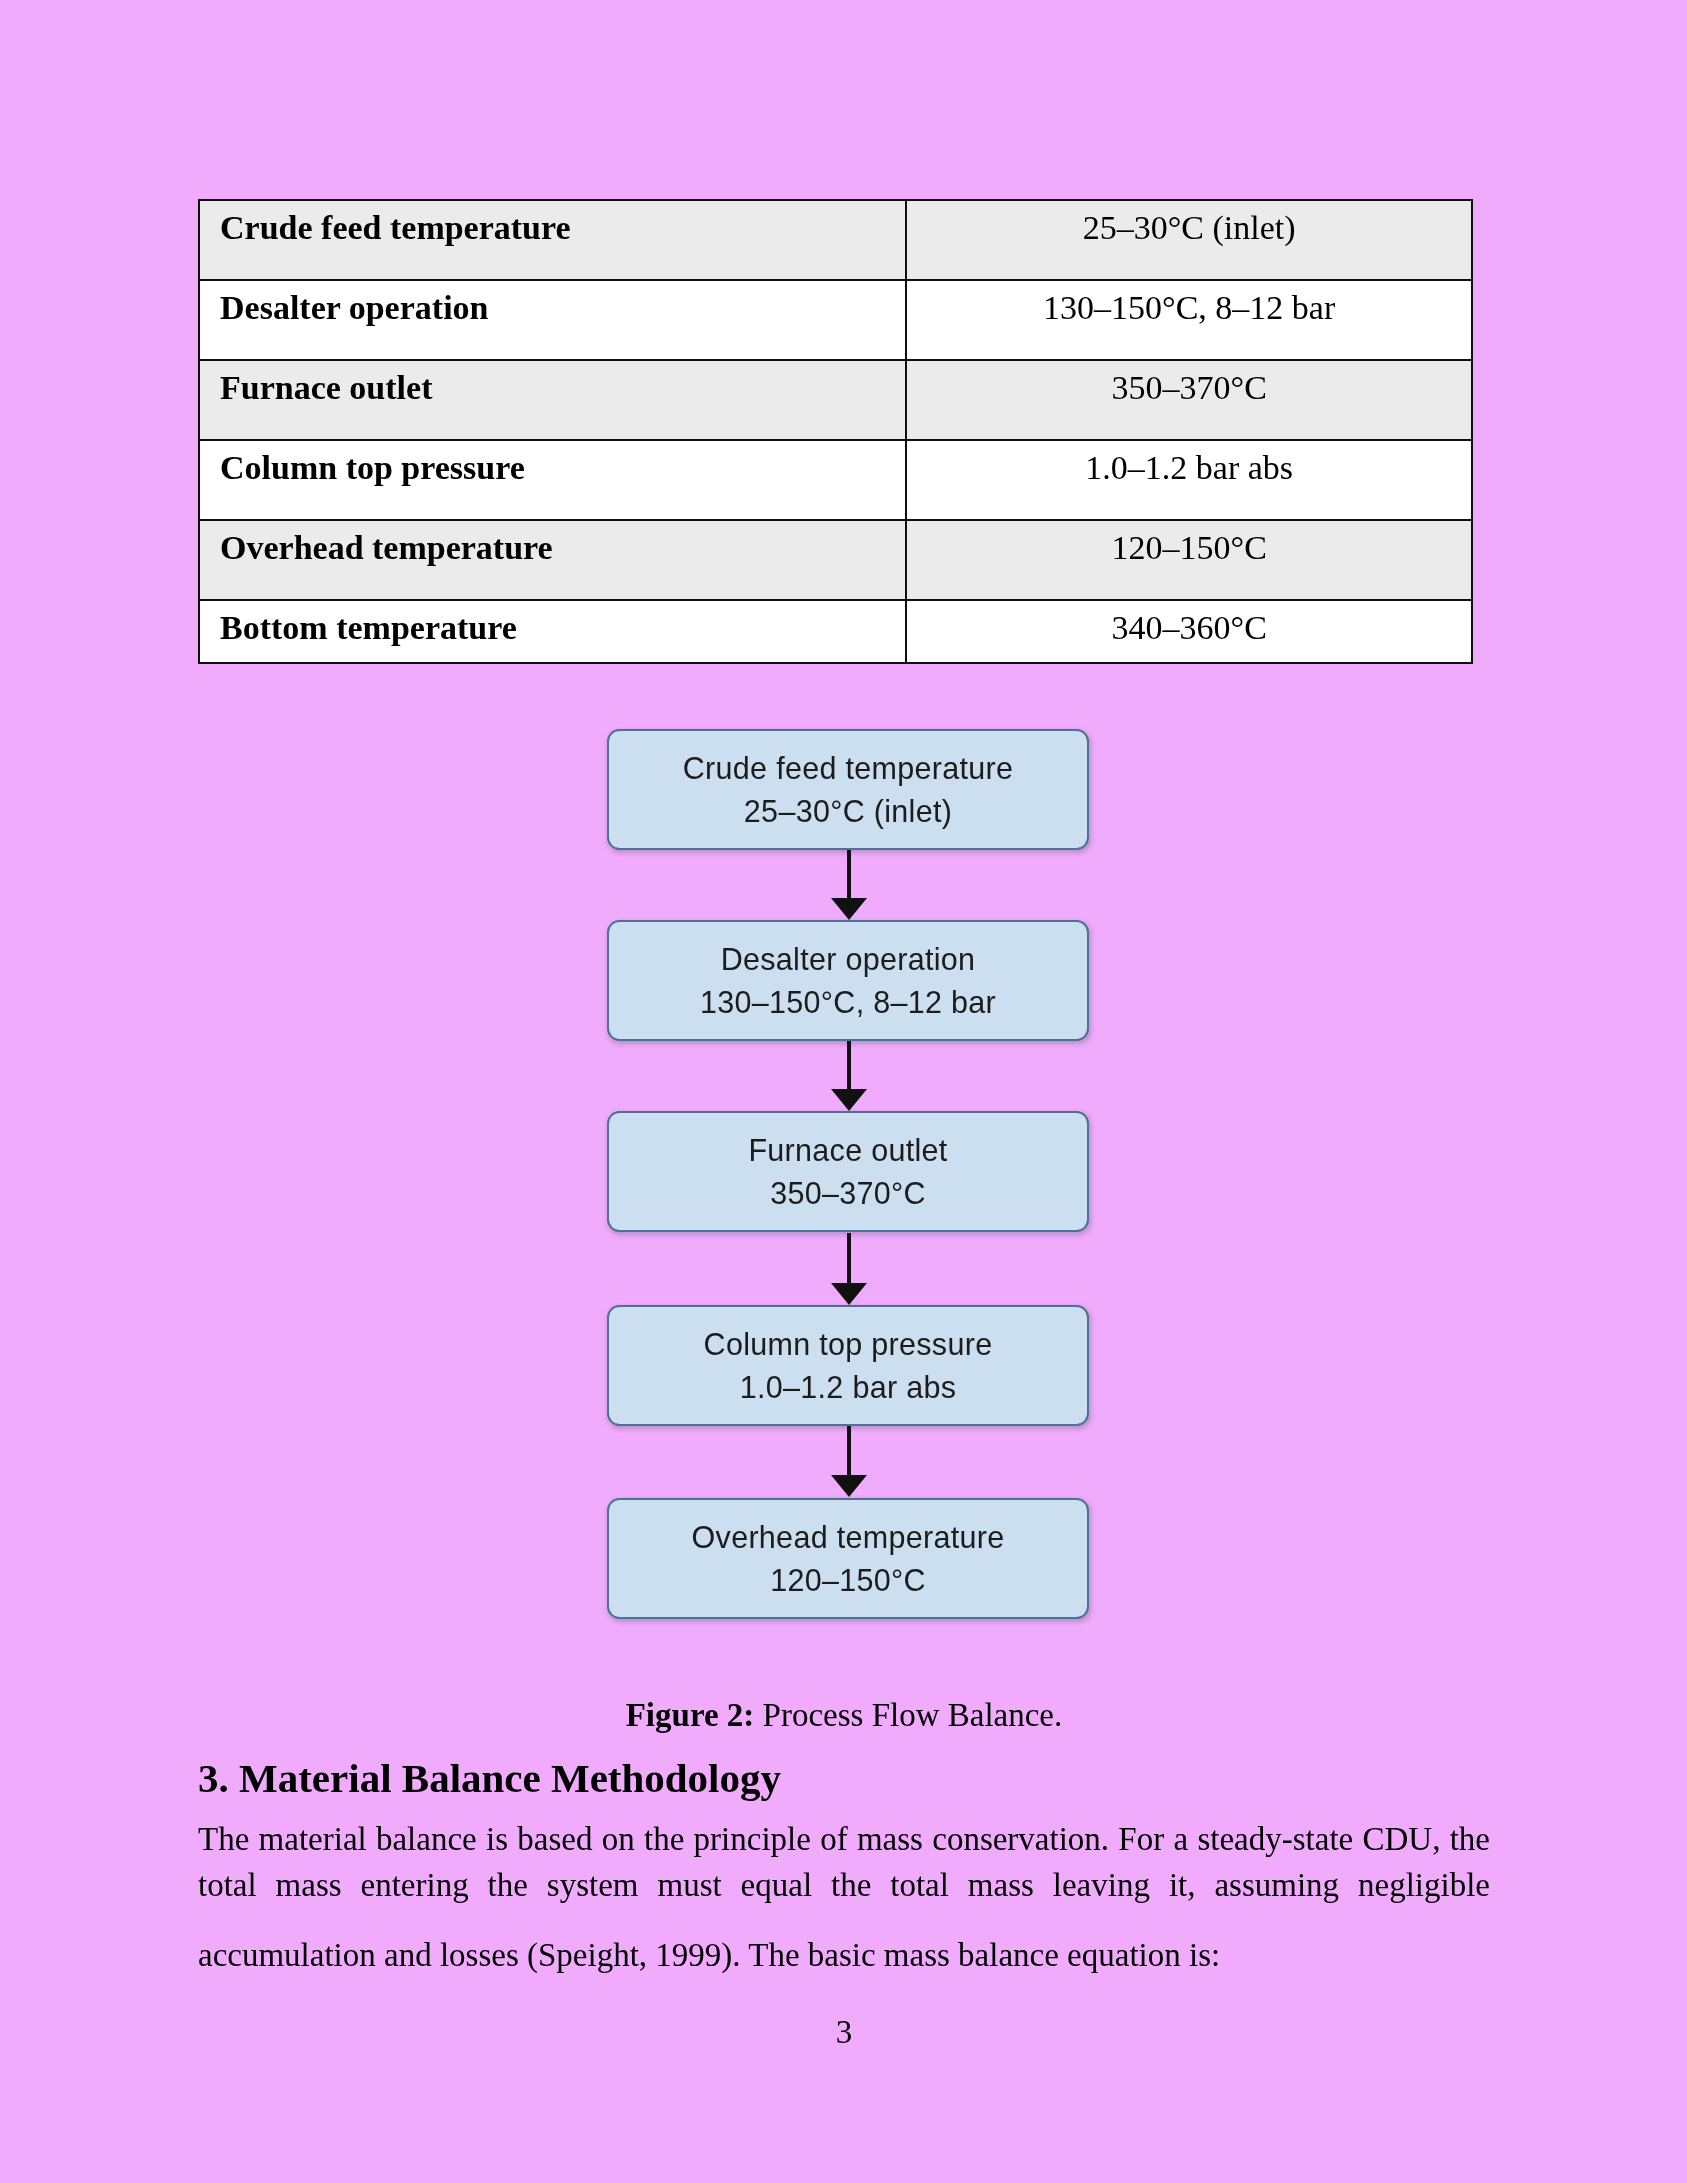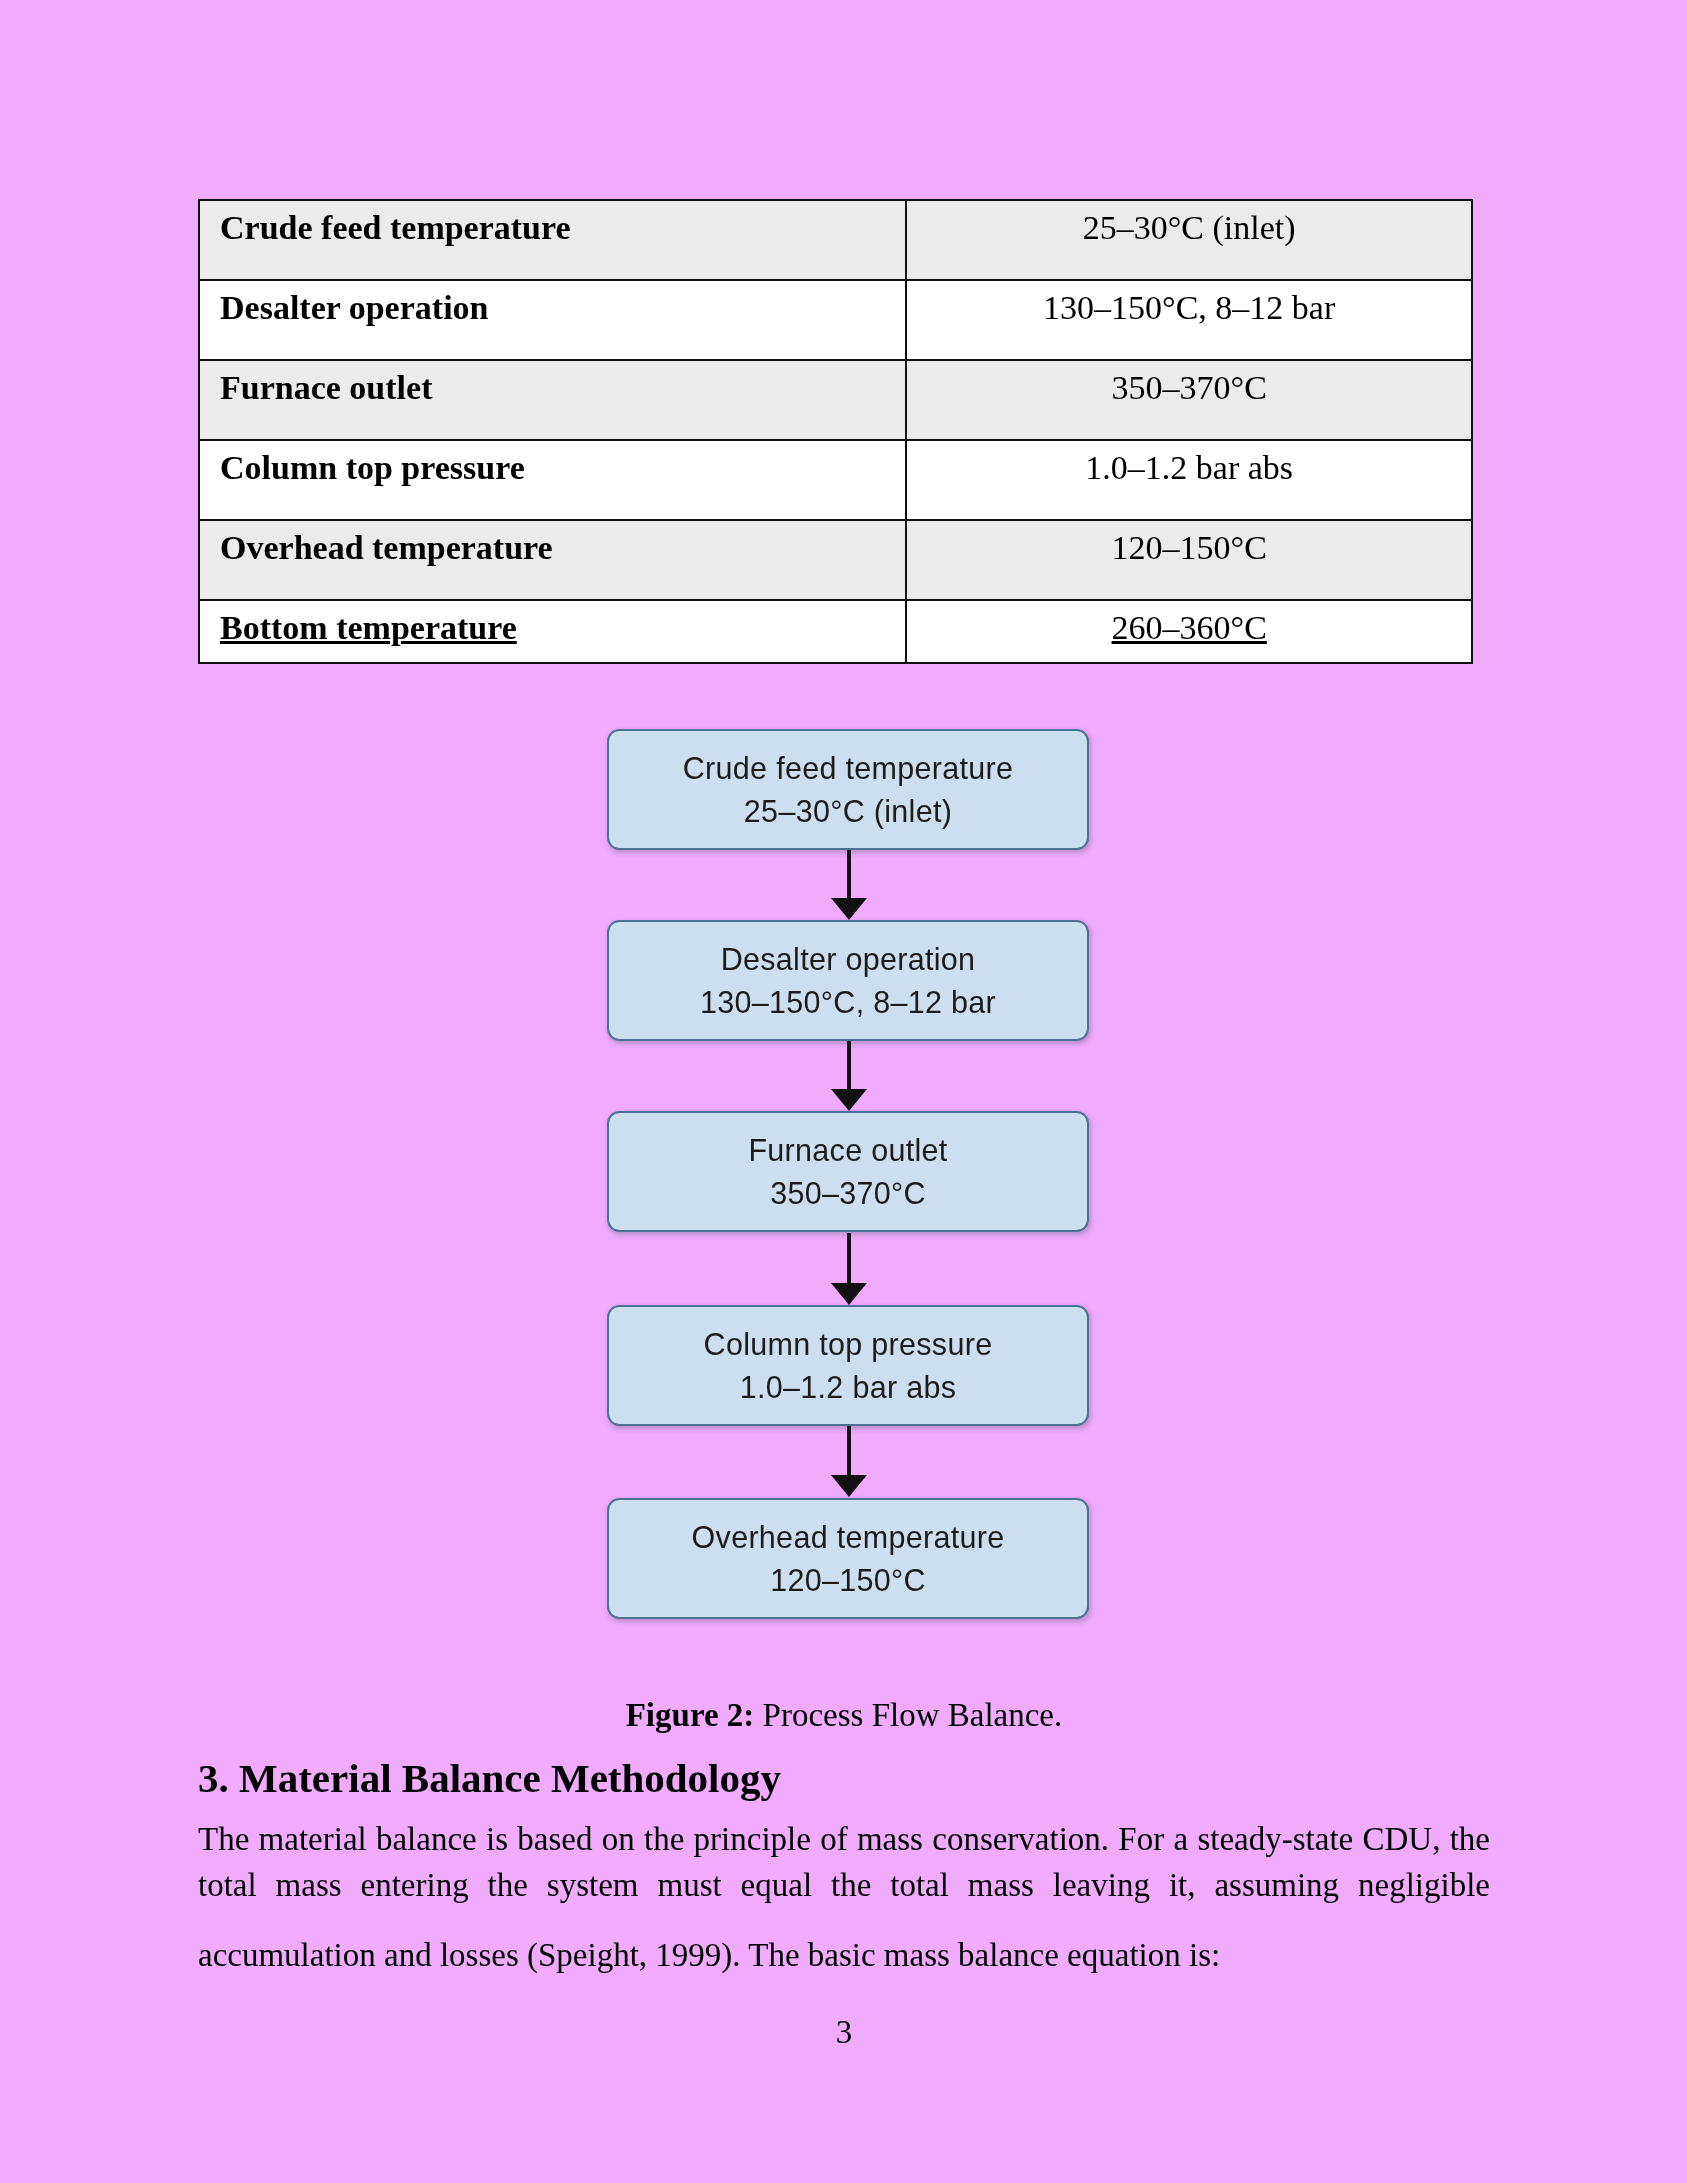--- a/index.html
+++ b/index.html
@@ -38,21 +38,21 @@
   }
   .spec-table td.value{
     width:554px;
     text-align:center;
     padding-left:5px;
     padding-right:5px;
   }
   .spec-table tr.shaded td{background:#ebebeb;}
   .spec-table tr.plain td{background:#ffffff;}
   .spec-table tr{height:80px;}
-  .spec-table tr:last-child{height:63px;text-decoration:underline;}
+  .spec-table tr:last-child{height:63px;}
 
   
   .flowchart{
     position:absolute;
     left:0; top:0;
     width:1687px; height:2183px;
     pointer-events:none;
   }
   .flow-box{
     position:absolute;
@@ -155,21 +155,21 @@
         <tr class="plain">
           <td class="label">Column top pressure</td>
           <td class="value">1.0–1.2 bar abs</td>
         </tr>
         <tr class="shaded">
           <td class="label">Overhead temperature</td>
           <td class="value">120–150°C</td>
         </tr>
         <tr class="plain">
           <td class="label">Bottom temperature</td>
-          <td class="value">260–360°C</td>
+          <td class="value">340–360°C</td>
         </tr>
       </tbody>
   </table>
 
   <div class="flowchart">
       <div class="flow-box" style="top: 729px;">
         <div>Crude feed temperature</div>
         <div>25–30°C (inlet)</div>
       </div>
       <div class="flow-arrow" style="top: 850px;">

